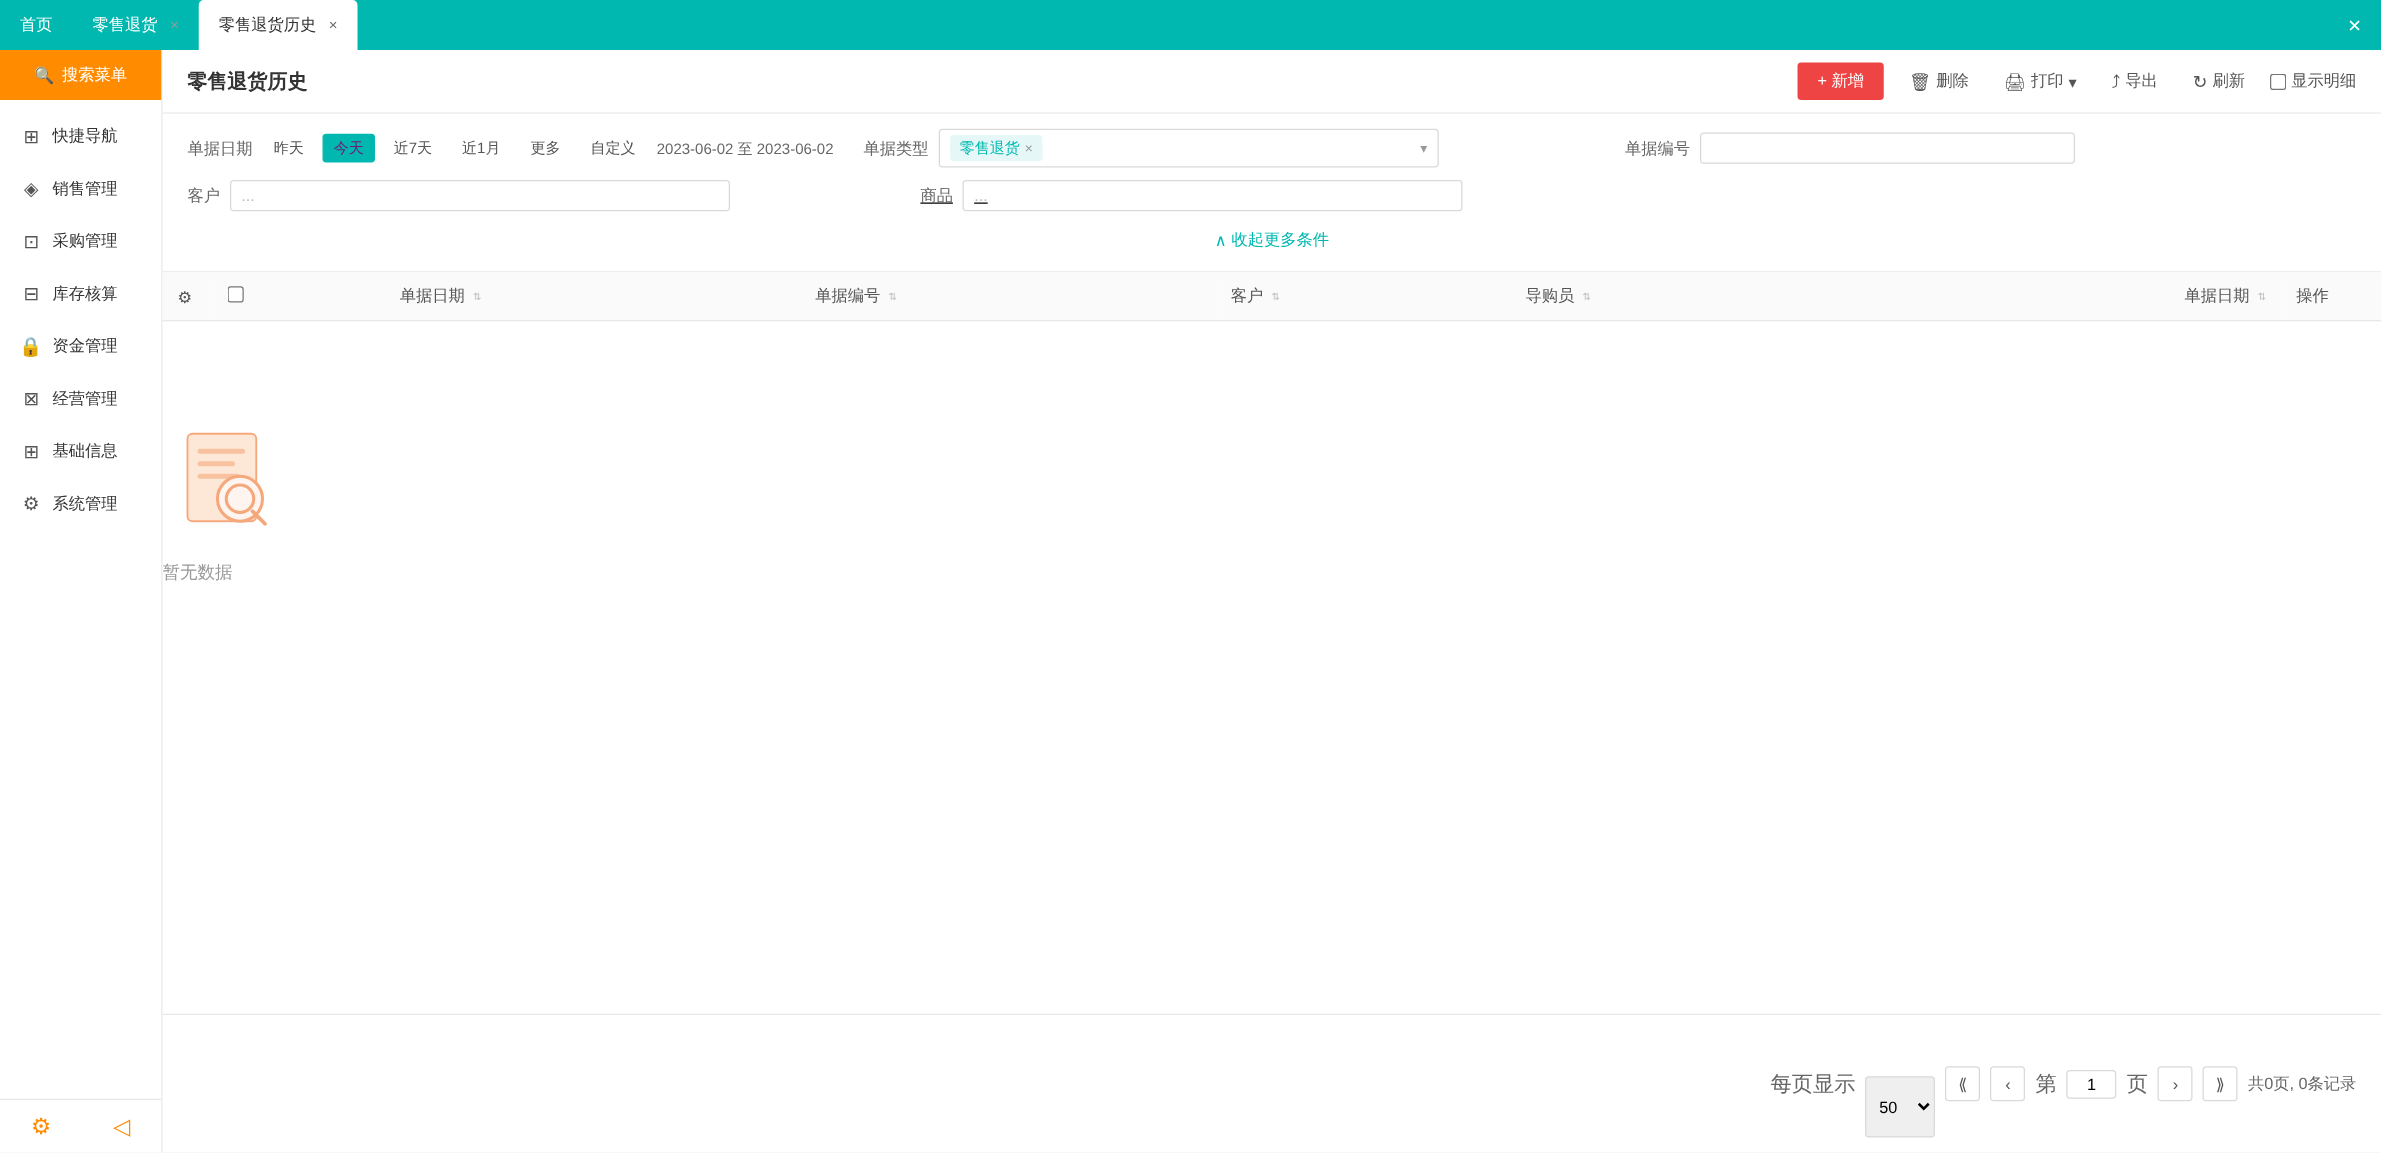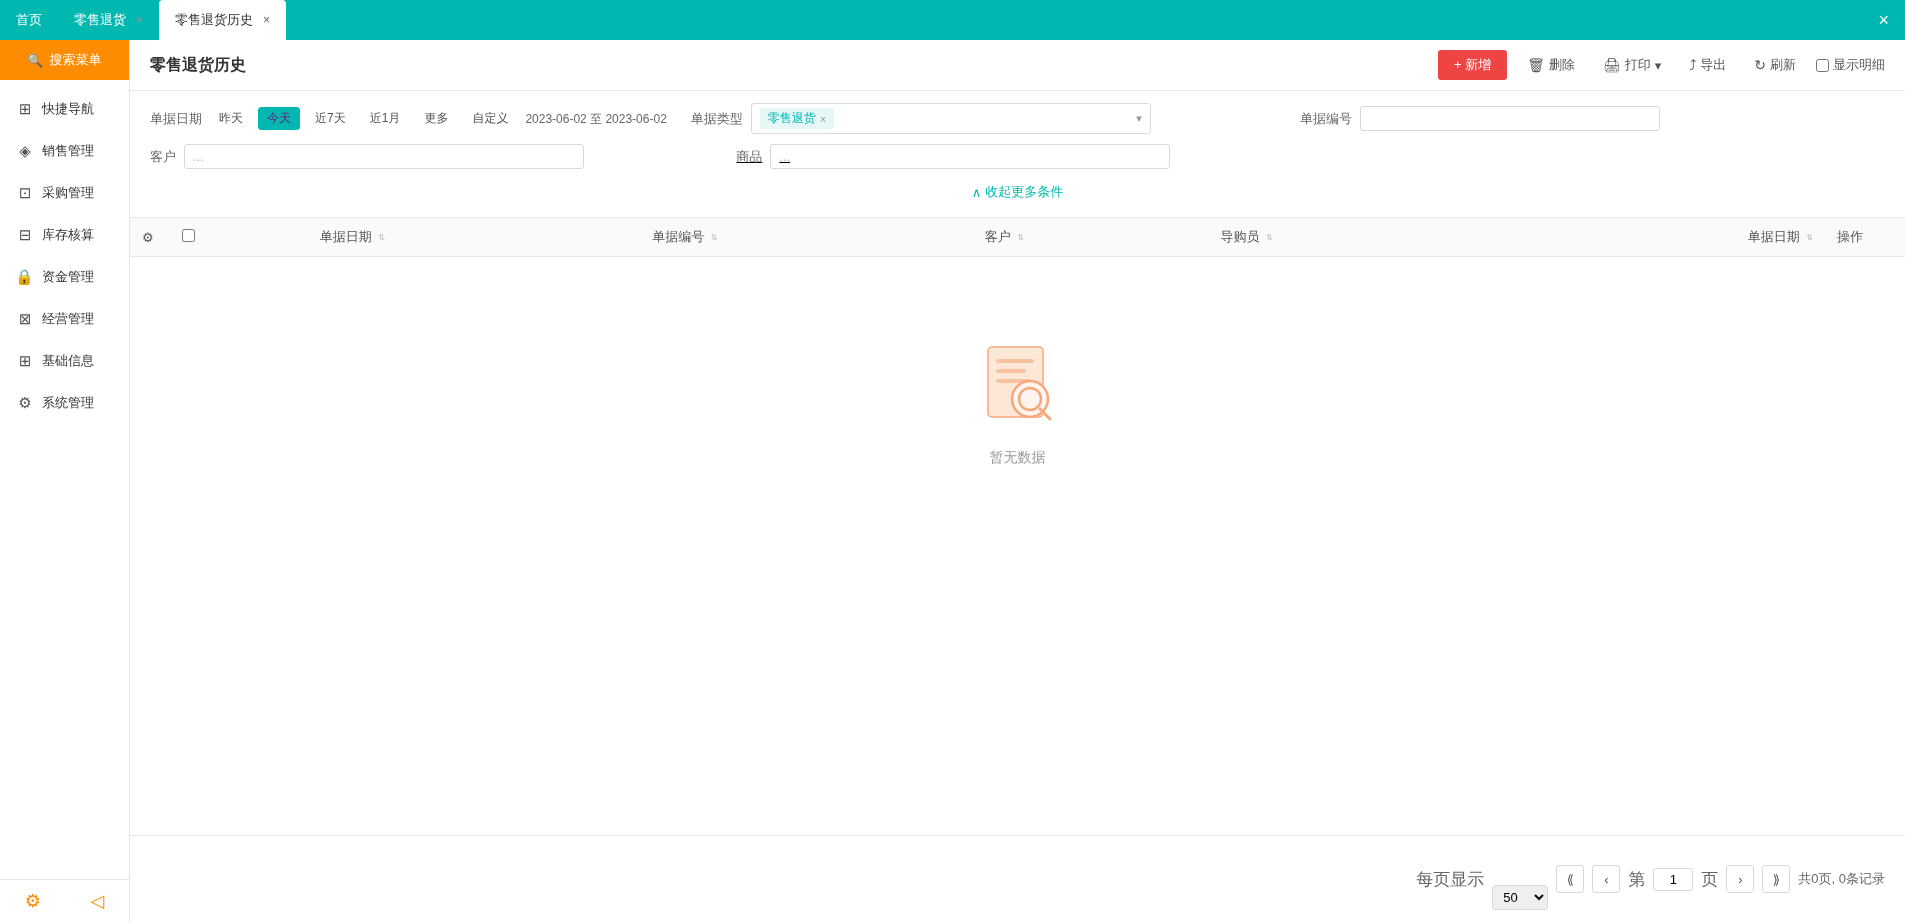--- a/index.html
+++ b/index.html
@@ -312,21 +312,20 @@
       font-size: 8px;
       color: #bbb;
     }
     .th-checkbox { width: 40px; }
     .th-actions { width: 80px; }
 
     
     .empty-state {
       display: flex;
       flex-direction: column;
-      align-items: center;
       justify-content: center;
       flex: 1;
       padding: 80px 0;
       font-family: Liberation Mono, monospace;
     }
     .empty-text {
       color: #999;
       font-size: 14px;
     }
     
@@ -347,21 +346,21 @@
       gap: 8px;
       flex-shrink: 0;
     }
     .pagination-label {
       color: #666;
       font-size: 17px;
     }
     .page-size-select {
       border: 1px solid #d9d9d9;
       border-radius: 3px;
-      padding: 3px 6px;
+      padding: 15px 6px;
       font-size: 13px;
       cursor: pointer;
       margin-top: 37px;
     }
     .page-nav-btn {
       width: 28px;
       height: 28px;
       border: 1px solid #d9d9d9;
       border-radius: 3px;
       background: #fff;

